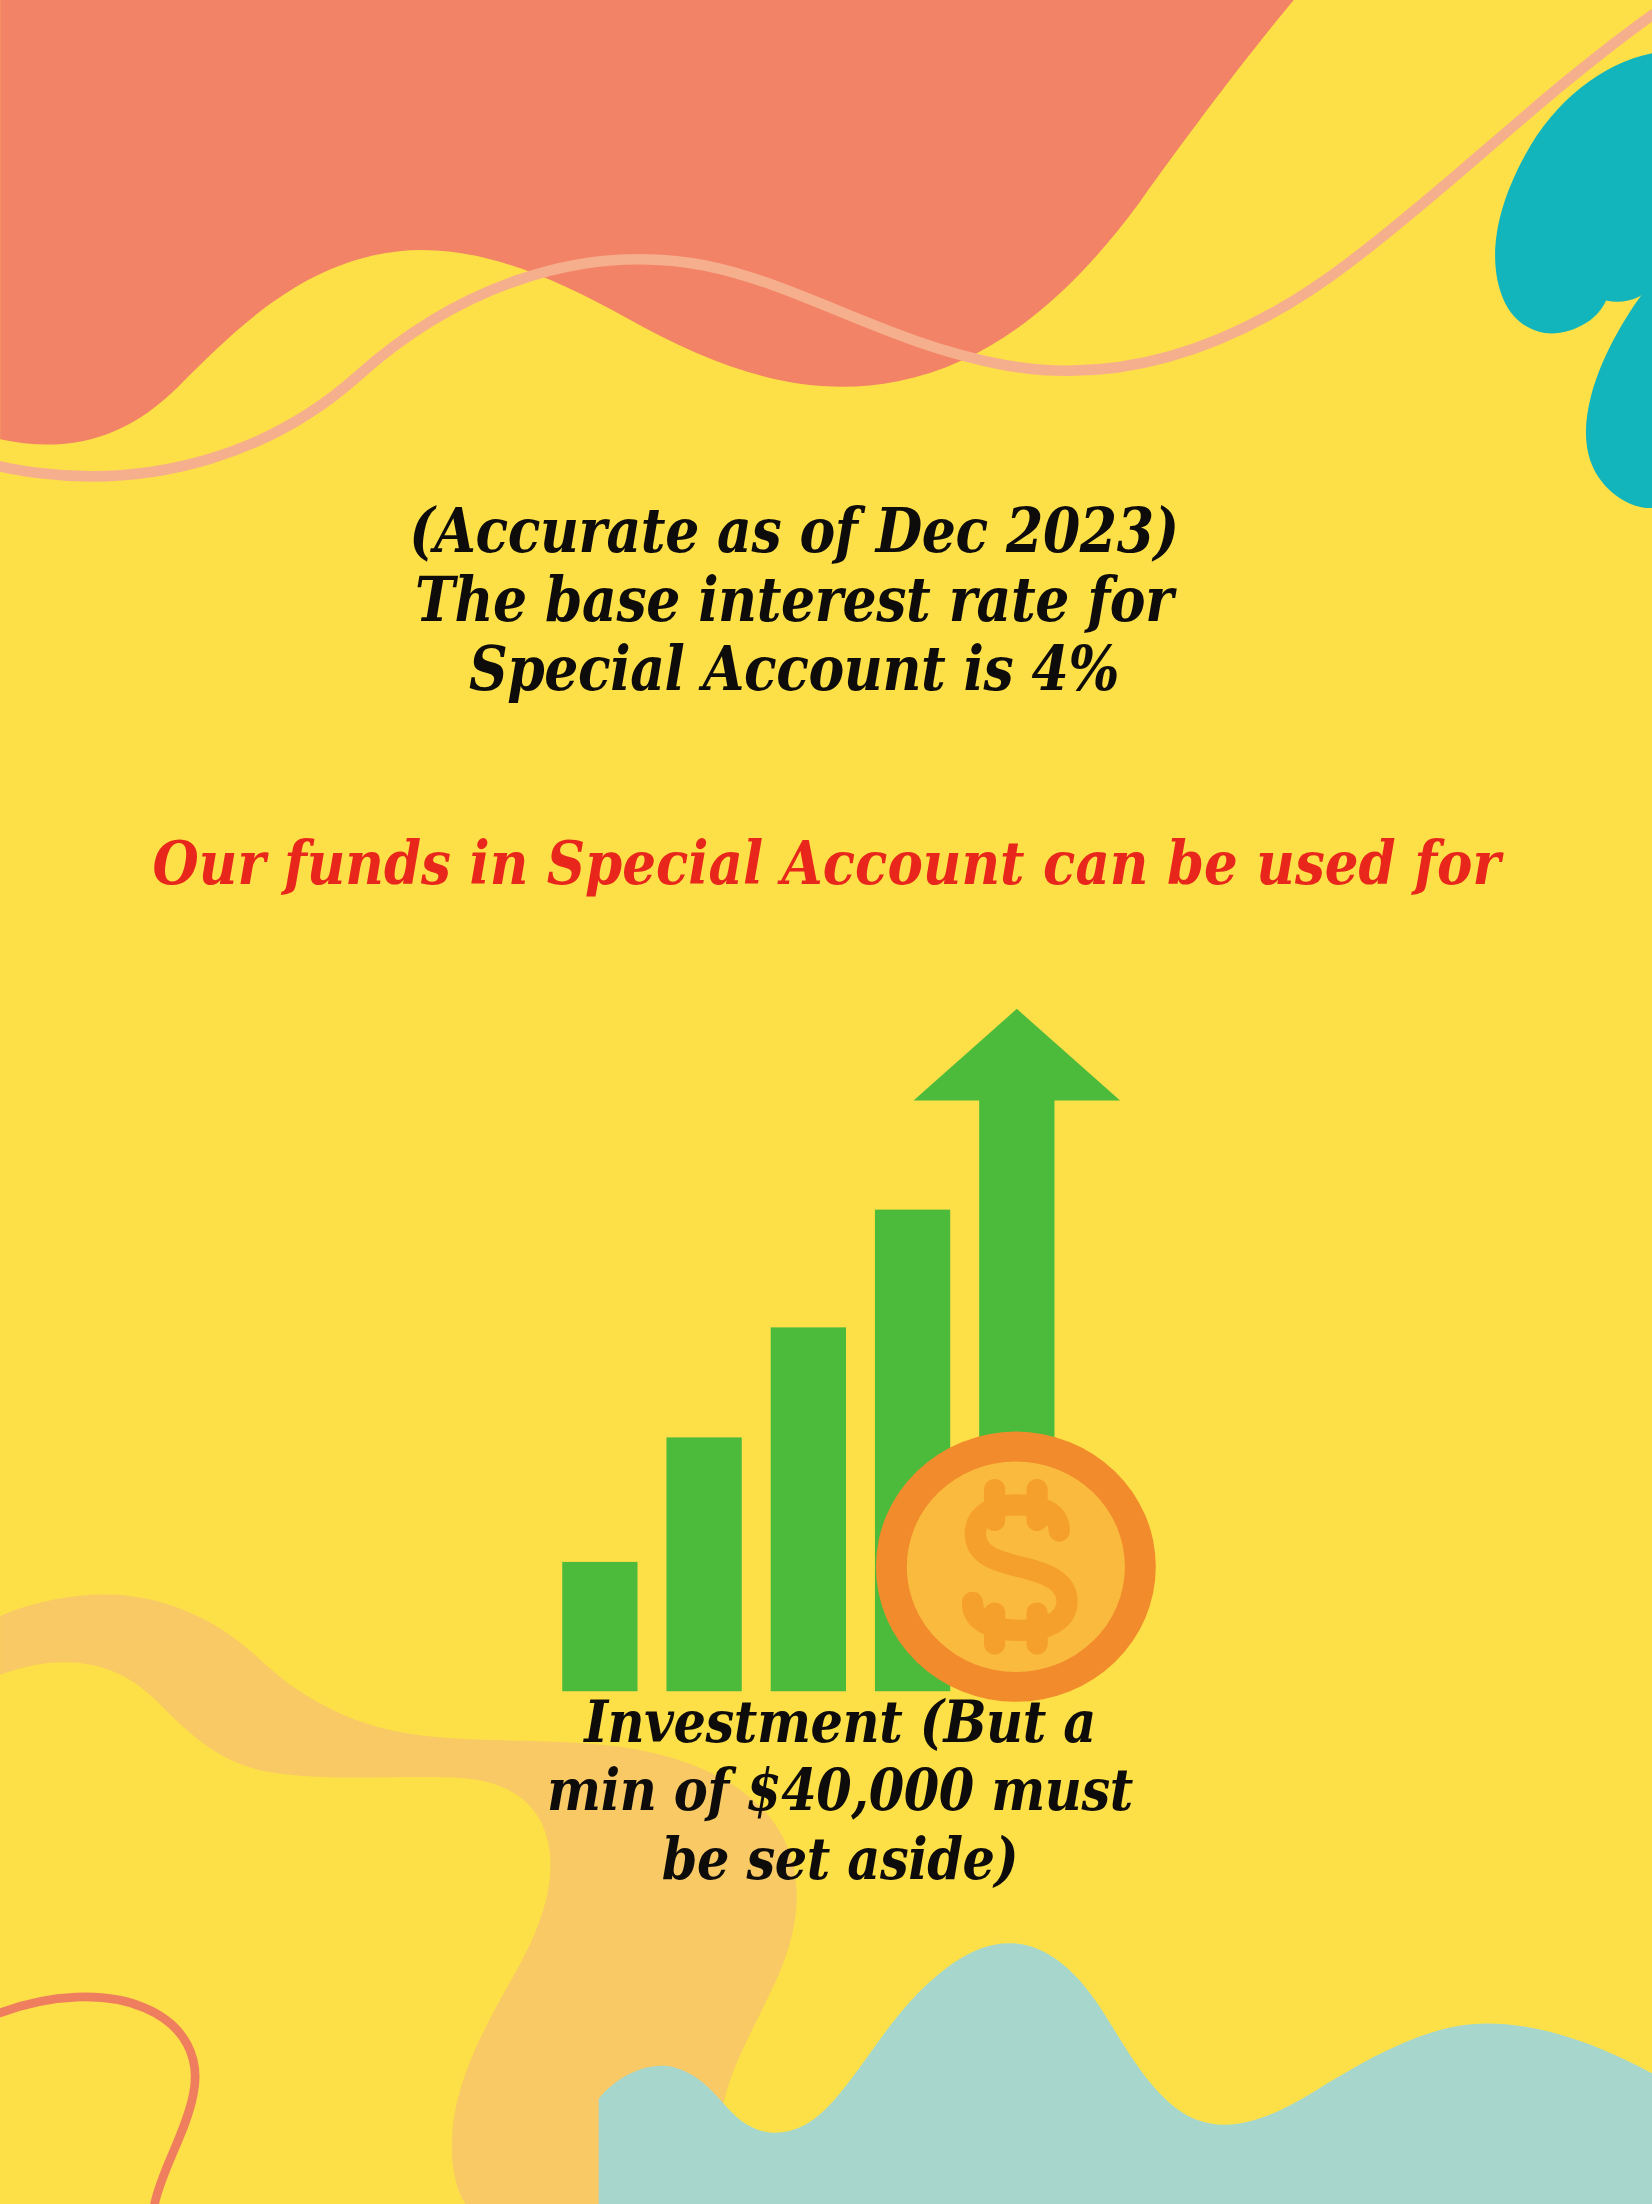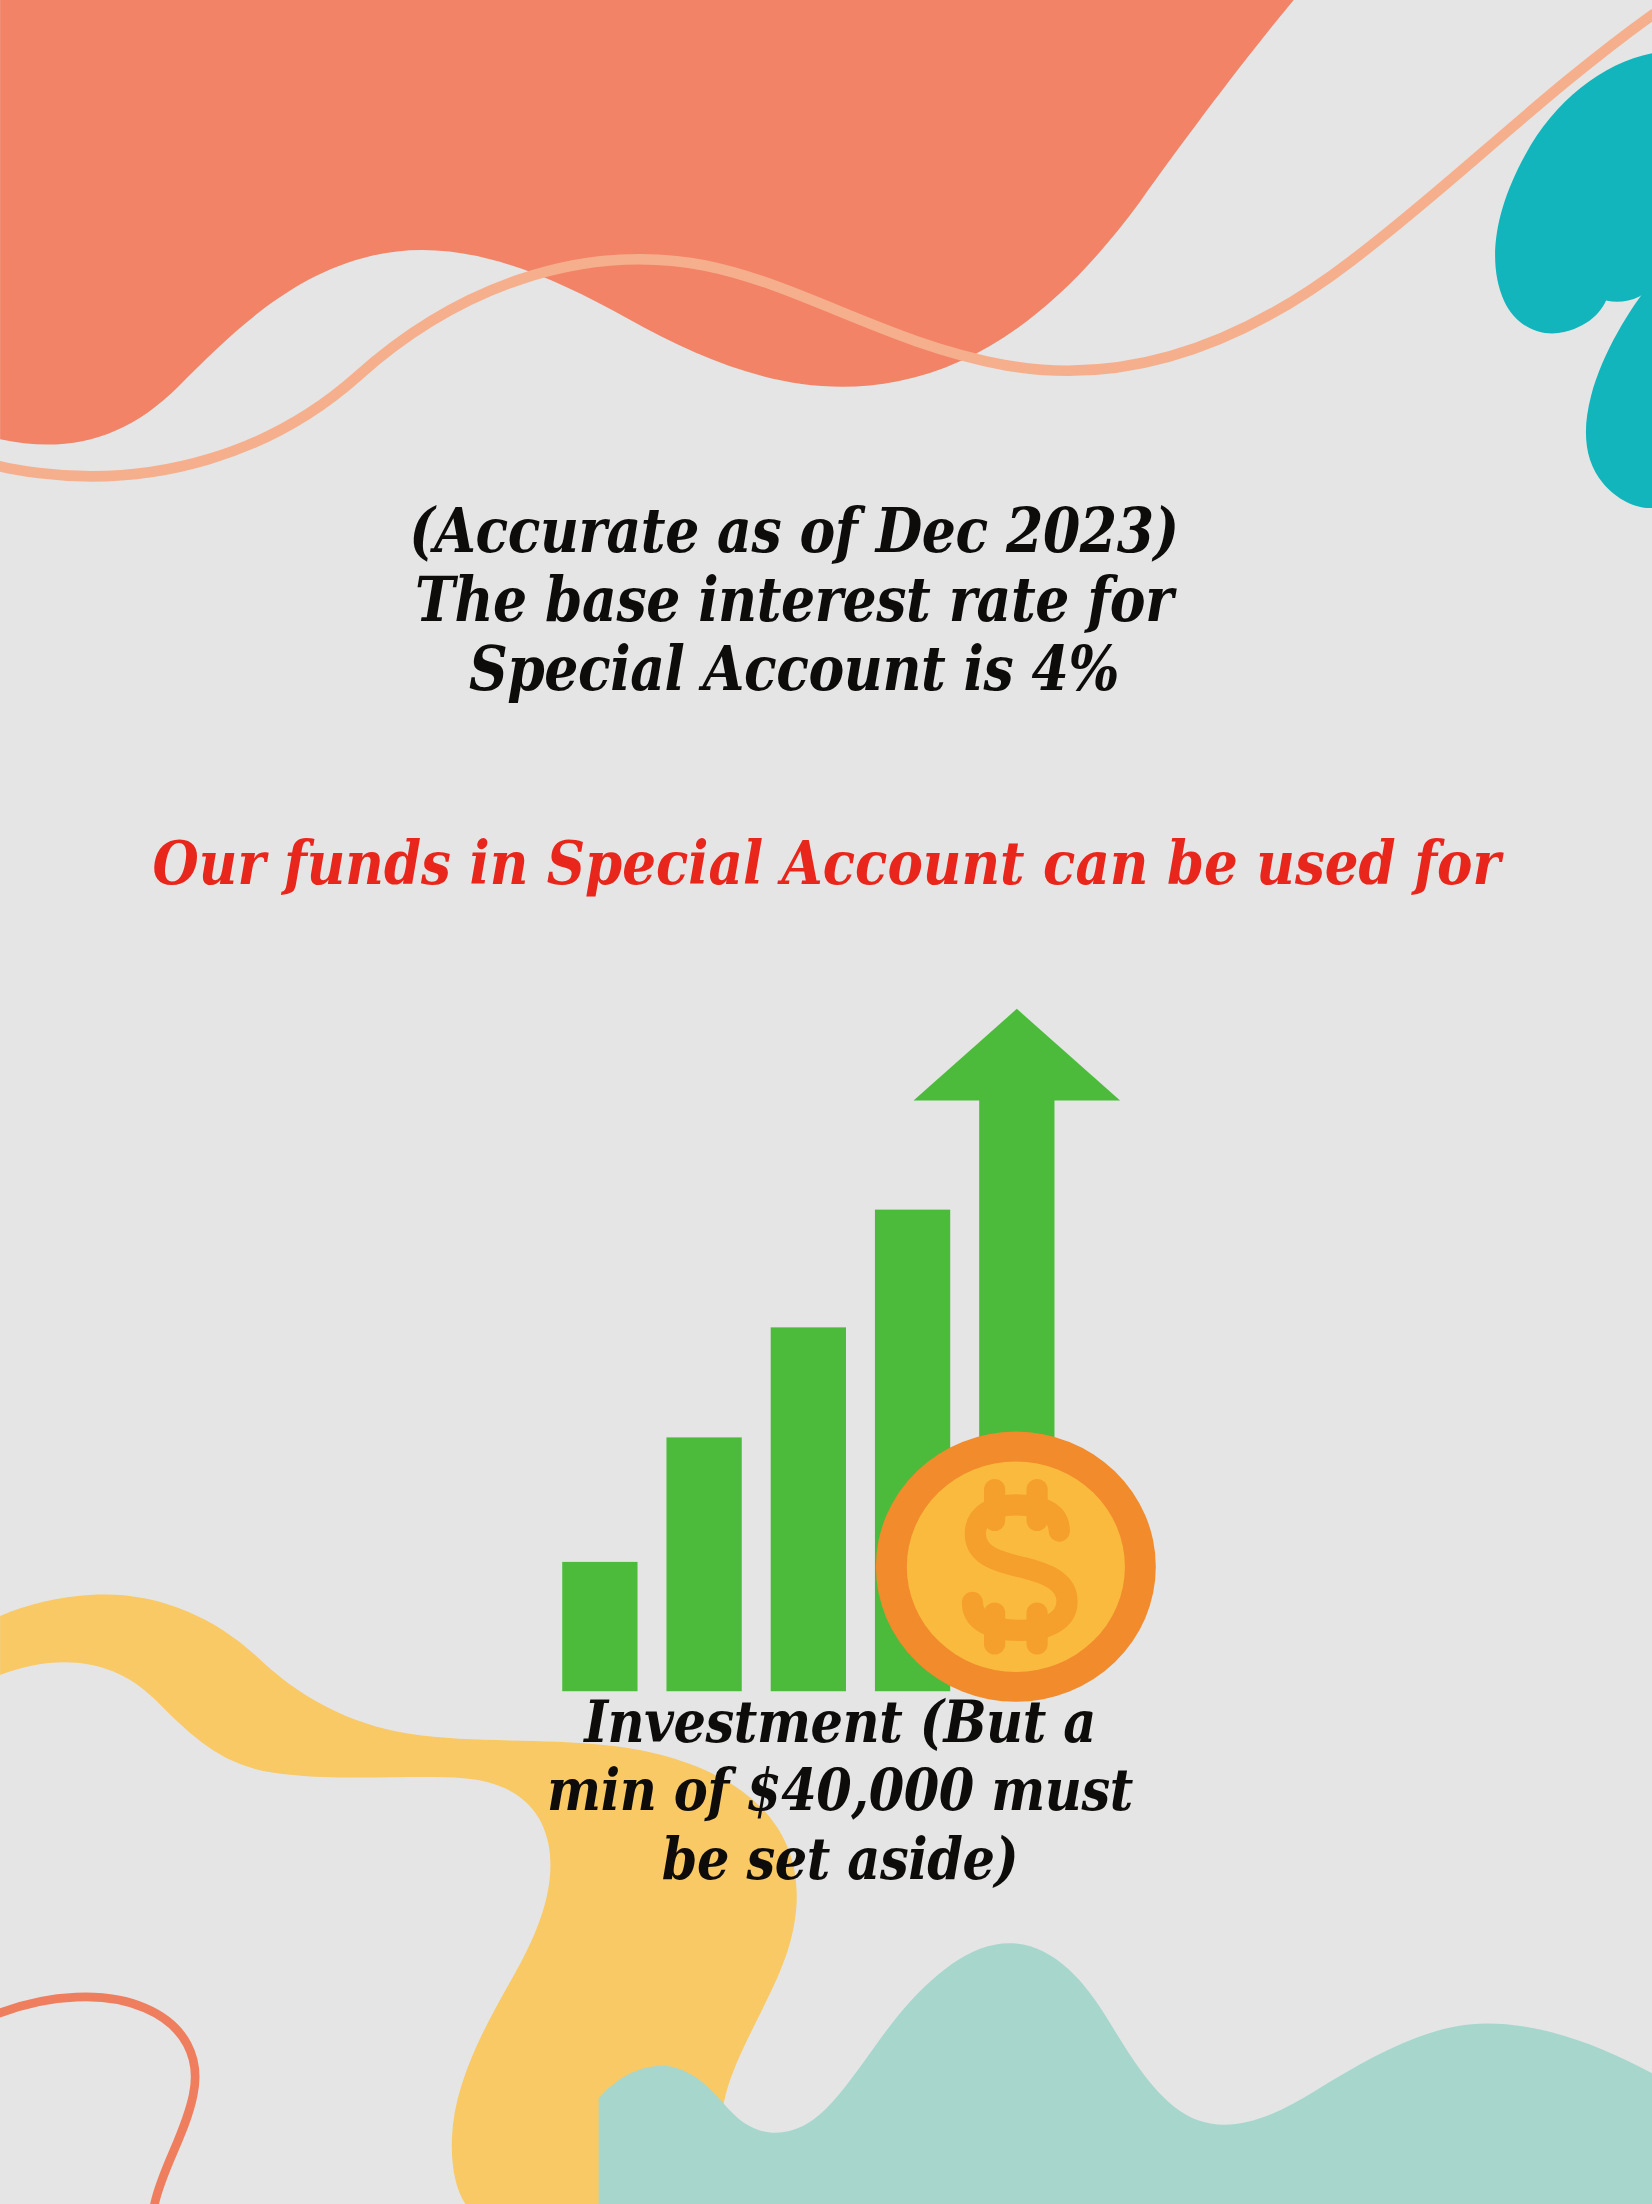--- a/index.html
+++ b/index.html
@@ -6,21 +6,21 @@
   html, body {
     margin: 0;
     padding: 0;
     background: #ffffff;
   }
   #poster {
     position: relative;
     width: 1653px;
     height: 2204px;
     overflow: hidden;
-    background: #e5e5e5;
+    background: #fde047;
     font-family: "DejaVu Serif", "Liberation Serif", serif;
   }
 
   
   #bg-decor {
     position: absolute;
     inset: 0;
     width: 1653px;
     height: 2204px;
     pointer-events: none;

